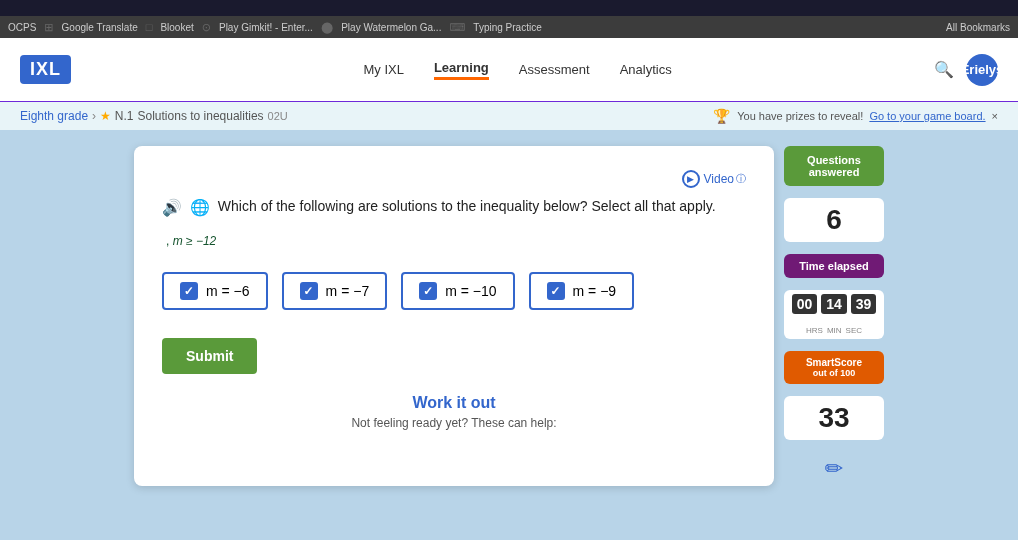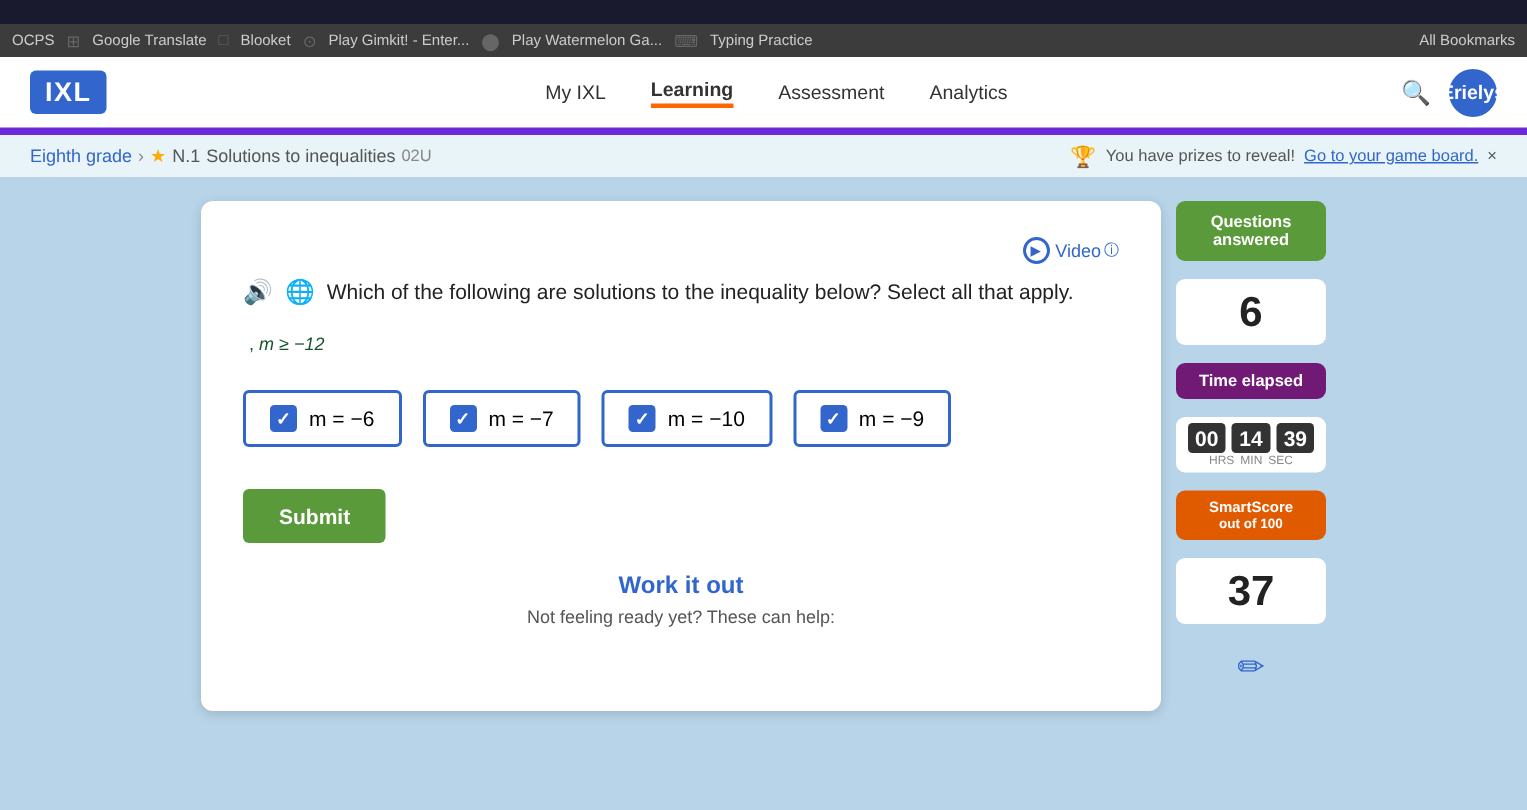--- a/index.html
+++ b/index.html
@@ -27,25 +27,25 @@
       font-size: 10px;
       color: #ccc;
       white-space: nowrap;
     }
     .browser-bar .sep { color: #666; }
     .all-bookmarks { margin-left: auto; font-size: 10px; color: #ccc; }
 
     
     .ixl-header {
       background: #fff;
-      height: 52px;
+      height: 64px;
       display: flex;
       align-items: center;
       padding: 0 20px;
-      border-bottom: 5px solid #6d28d9;
+      border-bottom: 1px solid #6d28d9;
       position: relative;
     }
     .ixl-logo {
       background: #3366cc;
       color: #fff;
       font-size: 18px;
       font-weight: 900;
       padding: 4px 10px;
       border-radius: 4px;
       margin-right: 30px;
@@ -269,21 +269,21 @@
       border-radius: 3px;
       padding: 2px 5px;
       font-size: 14px;
     }
     .timer-labels {
       display: flex;
       justify-content: center;
       gap: 4px;
       font-size: 8px;
       color: #888;
-      margin-top: 0;
+      margin-top: 12px;
     }
     .timer-label { width: 24px; text-align: center; }
     .smart-score-btn {
       background: #e05a00;
       color: #fff;
       border-radius: 6px;
       padding: 6px 10px;
       text-align: center;
       font-size: 10px;
       font-weight: 600;
@@ -446,18 +446,18 @@
         <span class="timer-label">HRS</span>
         <span class="timer-label">MIN</span>
         <span class="timer-label">SEC</span>
       </div>
     </div>
 
     <div class="smart-score-btn">
       <div>SmartScore</div>
       <div style="font-size:9px;">out of 100</div>
     </div>
-    <div class="smart-score-value">37</div>
+    <div class="smart-score-value">33</div>
 
     <div class="pencil-icon">✏</div>
   </div>
 
 </div>
 
 </body></html>

